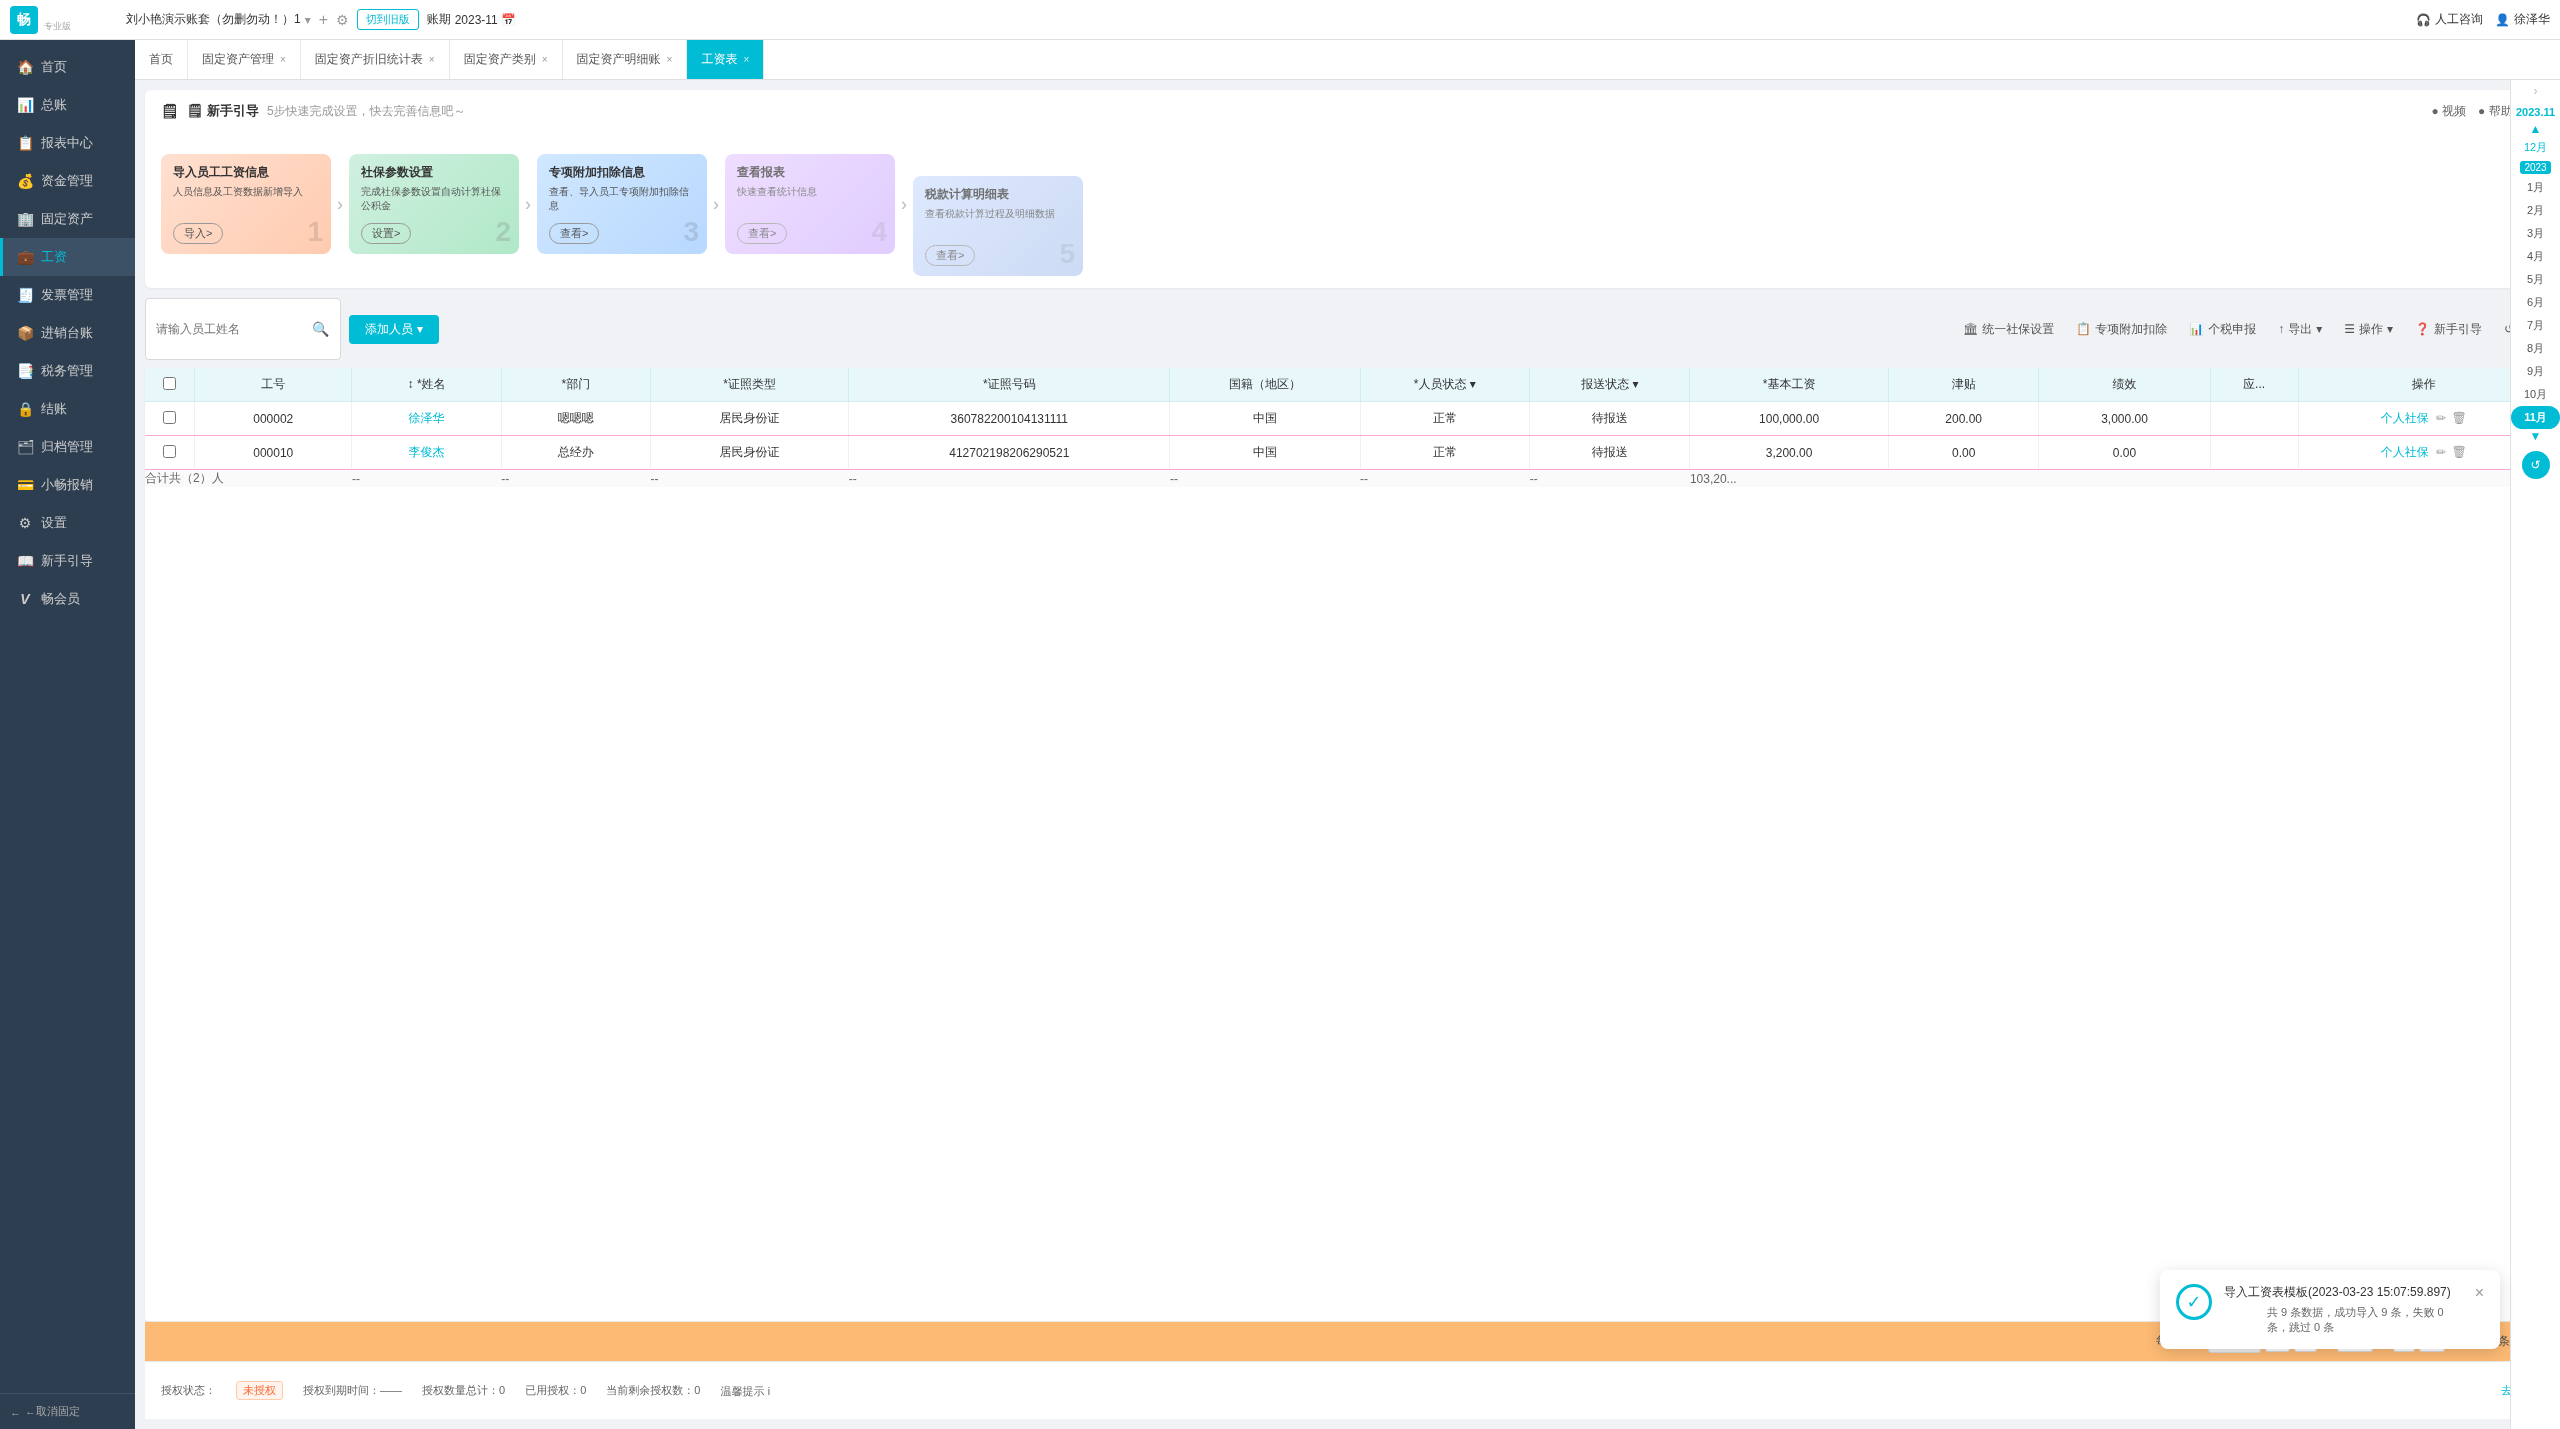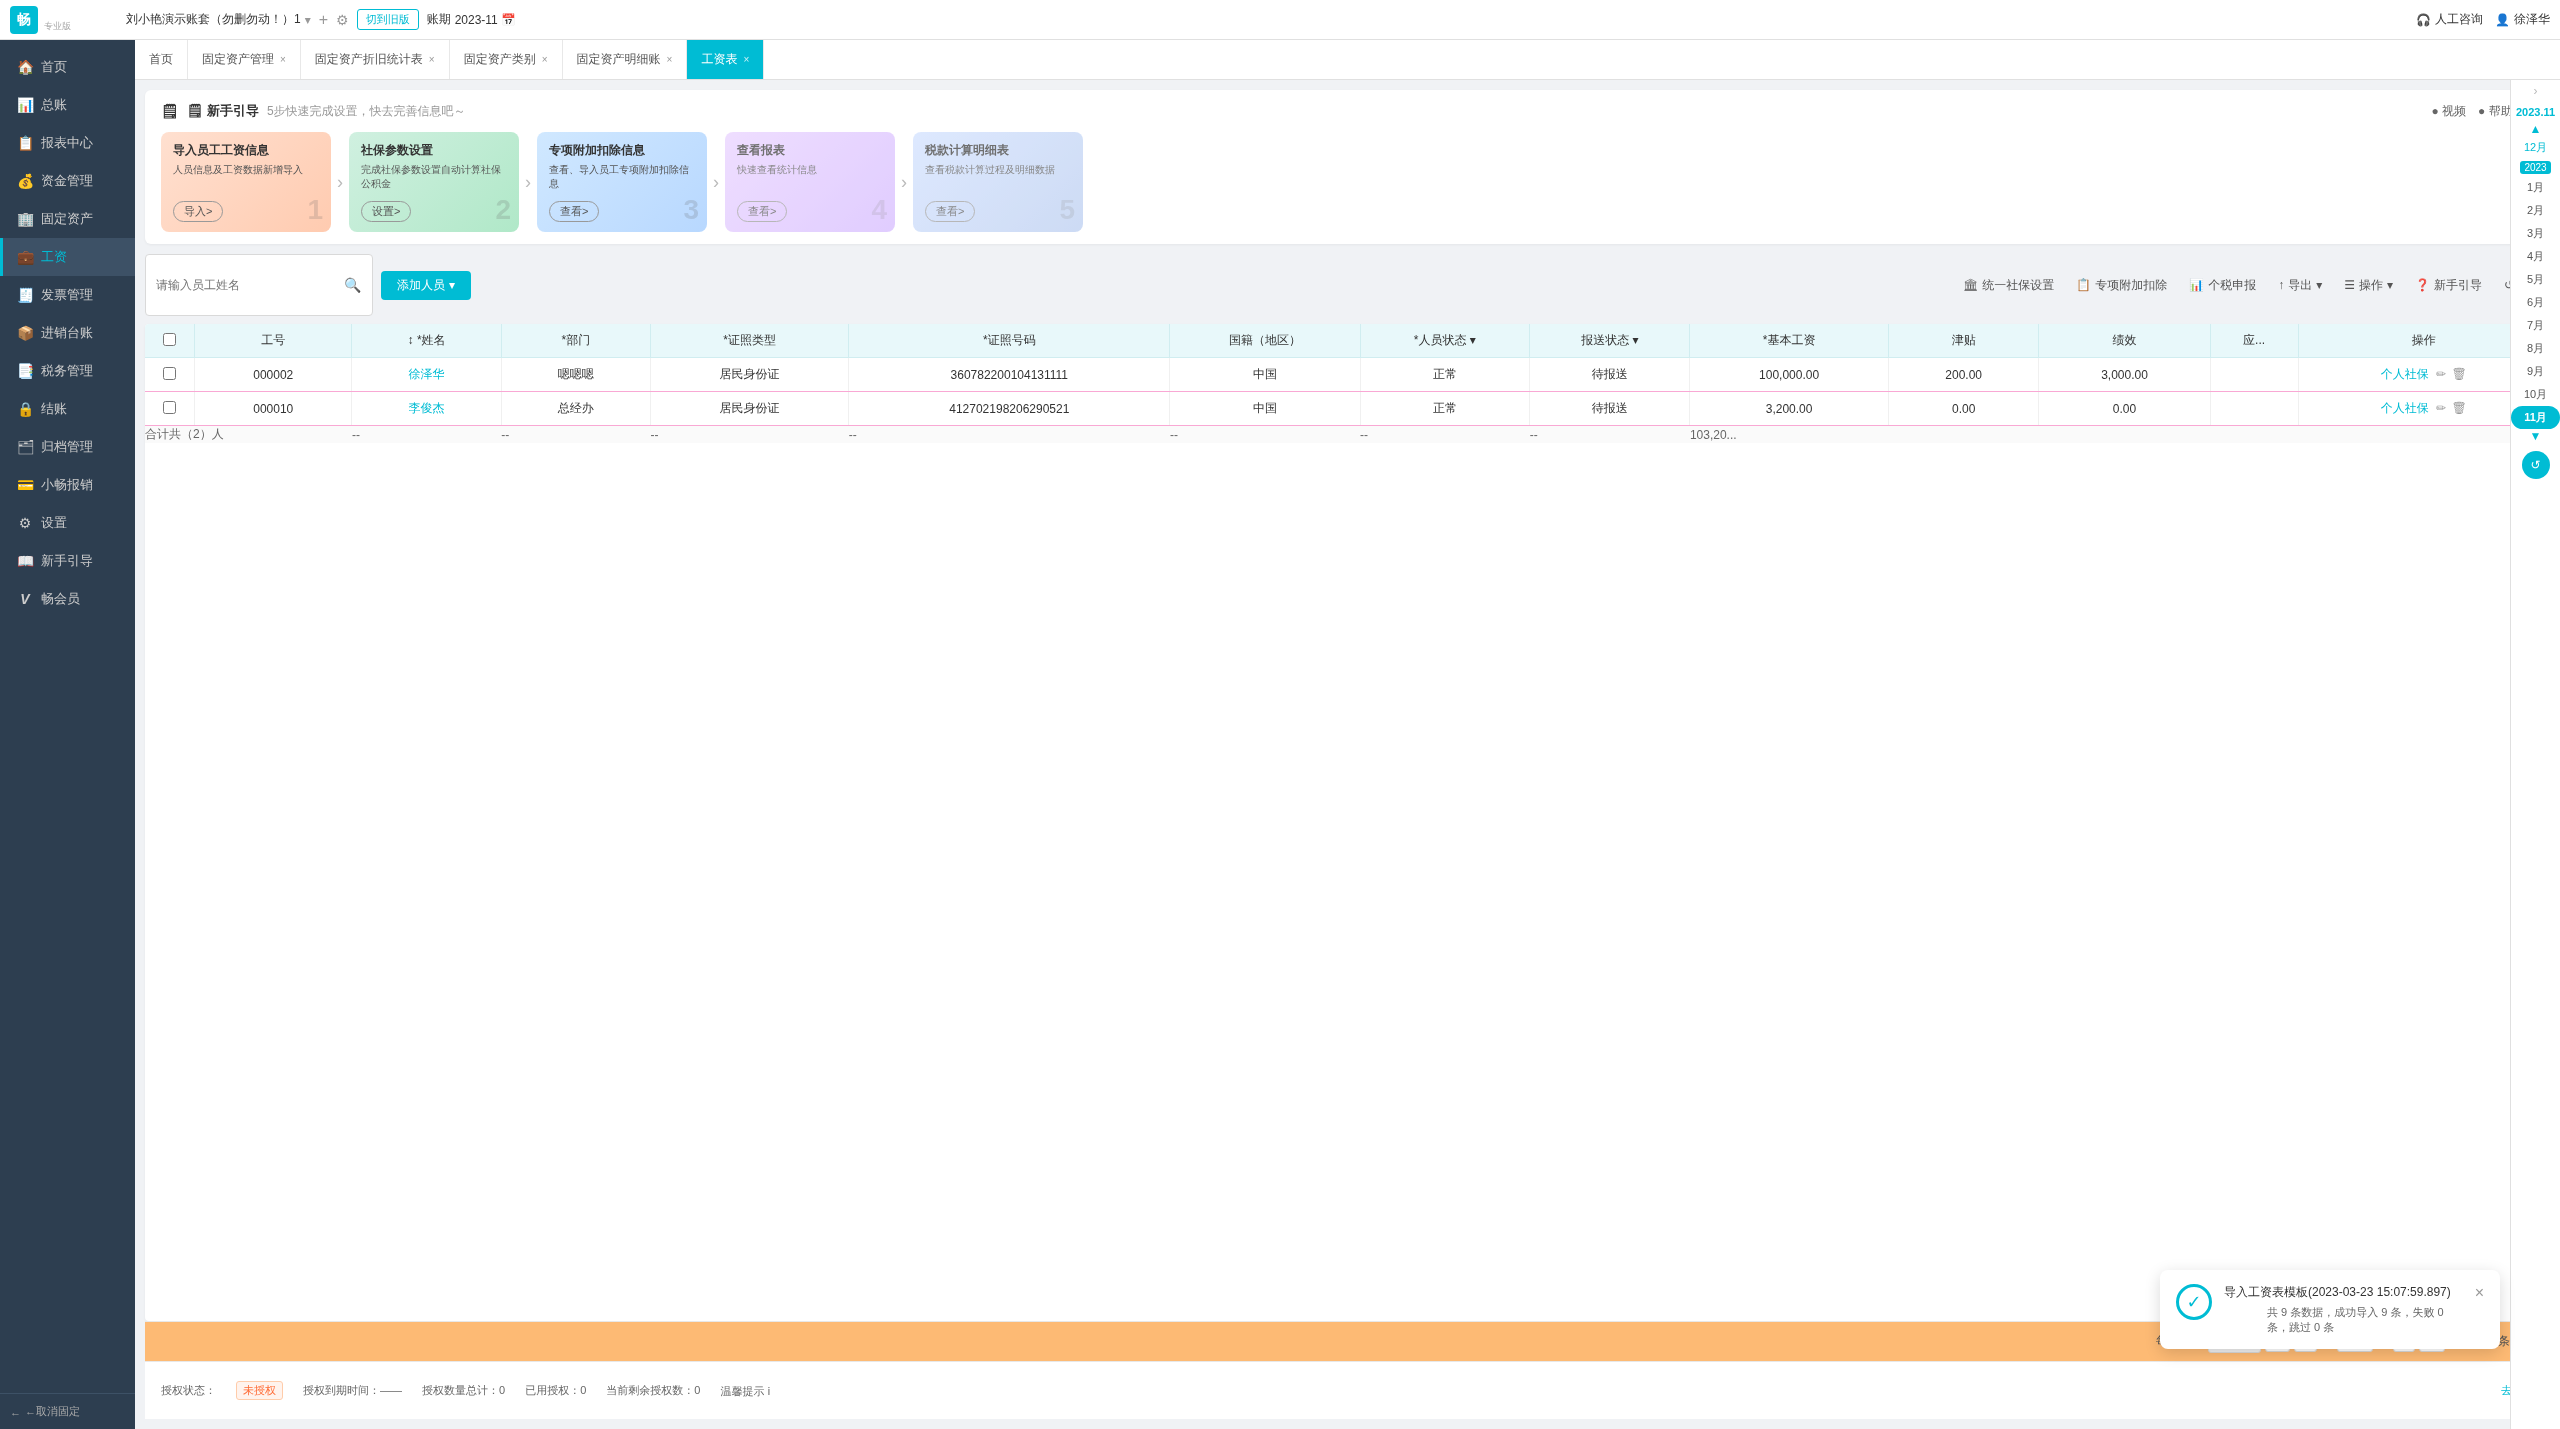--- a/index.html
+++ b/index.html
@@ -52,31 +52,31 @@
     .wizard-title { display: flex; align-items: center; gap: 8px; font-size: 14px; font-weight: bold; color: #333; }
     .wizard-subtitle { color: #999; font-size: 12px; font-weight: normal; }
     .wizard-controls { display: flex; align-items: center; gap: 12px; color: #666; font-size: 12px; }
     .wizard-steps { display: flex; align-items: center; gap: 0; }
     .wizard-step { display: flex; align-items: center; }
     .step-card { width: 170px; height: 100px; border-radius: 8px; padding: 10px 12px; display: flex; flex-direction: column; position: relative; overflow: hidden; }
     .step-card.step1 { background: linear-gradient(135deg, #ffe0d0, #ffcbb0); }
     .step-card.step2 { background: linear-gradient(135deg, #d0f0e0, #b0e8c8); }
     .step-card.step3 { background: linear-gradient(135deg, #d0e8ff, #b8d8ff); }
     .step-card.step4 { background: linear-gradient(135deg, #e8d0ff, #d4b8ff); opacity: 0.7; }
-    .step-card.step5 { background: linear-gradient(135deg, #d0e0ff, #b8ccf0); opacity: 0.7; }
+    .step-card.step5 { background: linear-gradient(135deg, #d0e0ff, #b8ccf0); opacity: 0.7; margin-top: 44px; }
     .step-title { font-size: 12px; font-weight: bold; color: #333; margin-bottom: 4px; }
     .step-desc { font-size: 10px; color: #555; line-height: 1.4; flex: 1; }
     .step-num { position: absolute; right: 8px; bottom: 6px; font-size: 28px; font-weight: bold; opacity: 0.2; color: #666; }
     .step-btn { margin-top: 6px; }
     .step-btn button { border: 1px solid #999; background: transparent; border-radius: 12px; padding: 2px 10px; font-size: 11px; cursor: pointer; color: #555; }
     .step-arrow { color: #bbb; font-size: 18px; margin: 0 6px; }
 
     
     .toolbar { display: flex; align-items: center; gap: 8px; margin-bottom: 8px; }
-    .search-box { display: flex; align-items: center; gap: 8px; background: #fff; border: 1px solid #d9d9d9; border-radius: 4px; padding: 22px 10px; width: 228px; }
+    .search-box { display: flex; align-items: center; gap: 8px; background: #fff; border: 1px solid #d9d9d9; border-radius: 4px; padding: 22px 10px; width: 196px; }
     .search-box input { border: none; outline: none; font-size: 12px; color: #333; background: transparent; width: 100%; }
     .search-icon { color: #999; font-size: 14px; }
     .add-btn { background: #00bcd4; color: white; border: none; padding: 6px 16px; border-radius: 4px; cursor: pointer; font-size: 12px; display: flex; align-items: center; gap: 4px; }
     .toolbar-actions { display: flex; align-items: center; gap: 6px; margin-left: auto; }
     .action-btn { display: flex; align-items: center; gap: 4px; color: #555; font-size: 12px; cursor: pointer; padding: 4px 8px; border-radius: 3px; }
 
     
     .table-container { flex: 1; background: #fff; border-radius: 4px; overflow: auto; box-shadow: 0 1px 3px rgba(0,0,0,0.05); }
     table { width: 100%; border-collapse: collapse; font-size: 12px; }
     thead th { background: #e8f8fa; color: #333; padding: 8px 10px; text-align: center; border-bottom: 1px solid #d0edf0; border-right: 1px solid #d0edf0; font-weight: 500; white-space: nowrap; position: sticky; top: 0; z-index: 1; }

